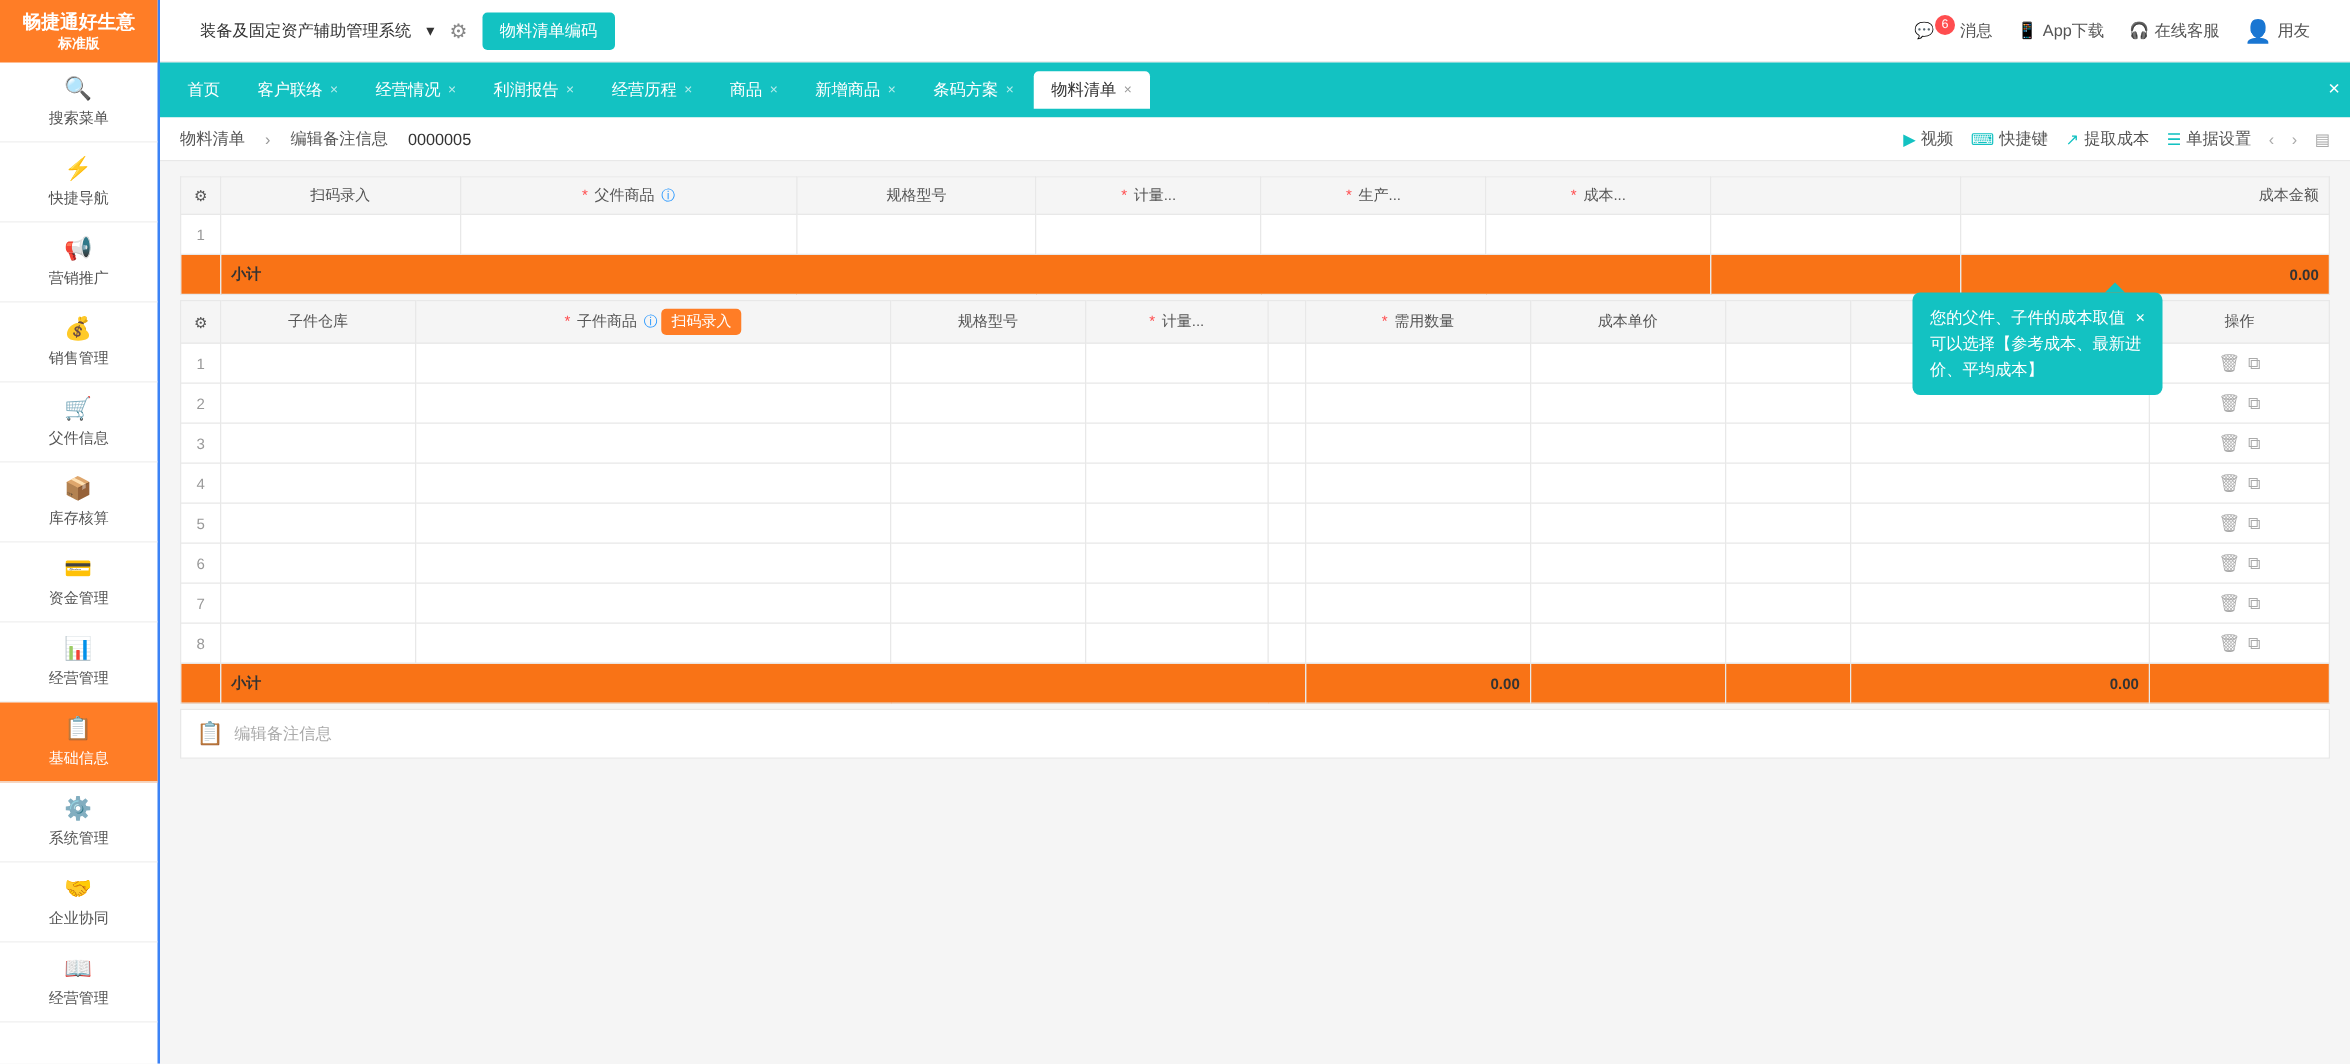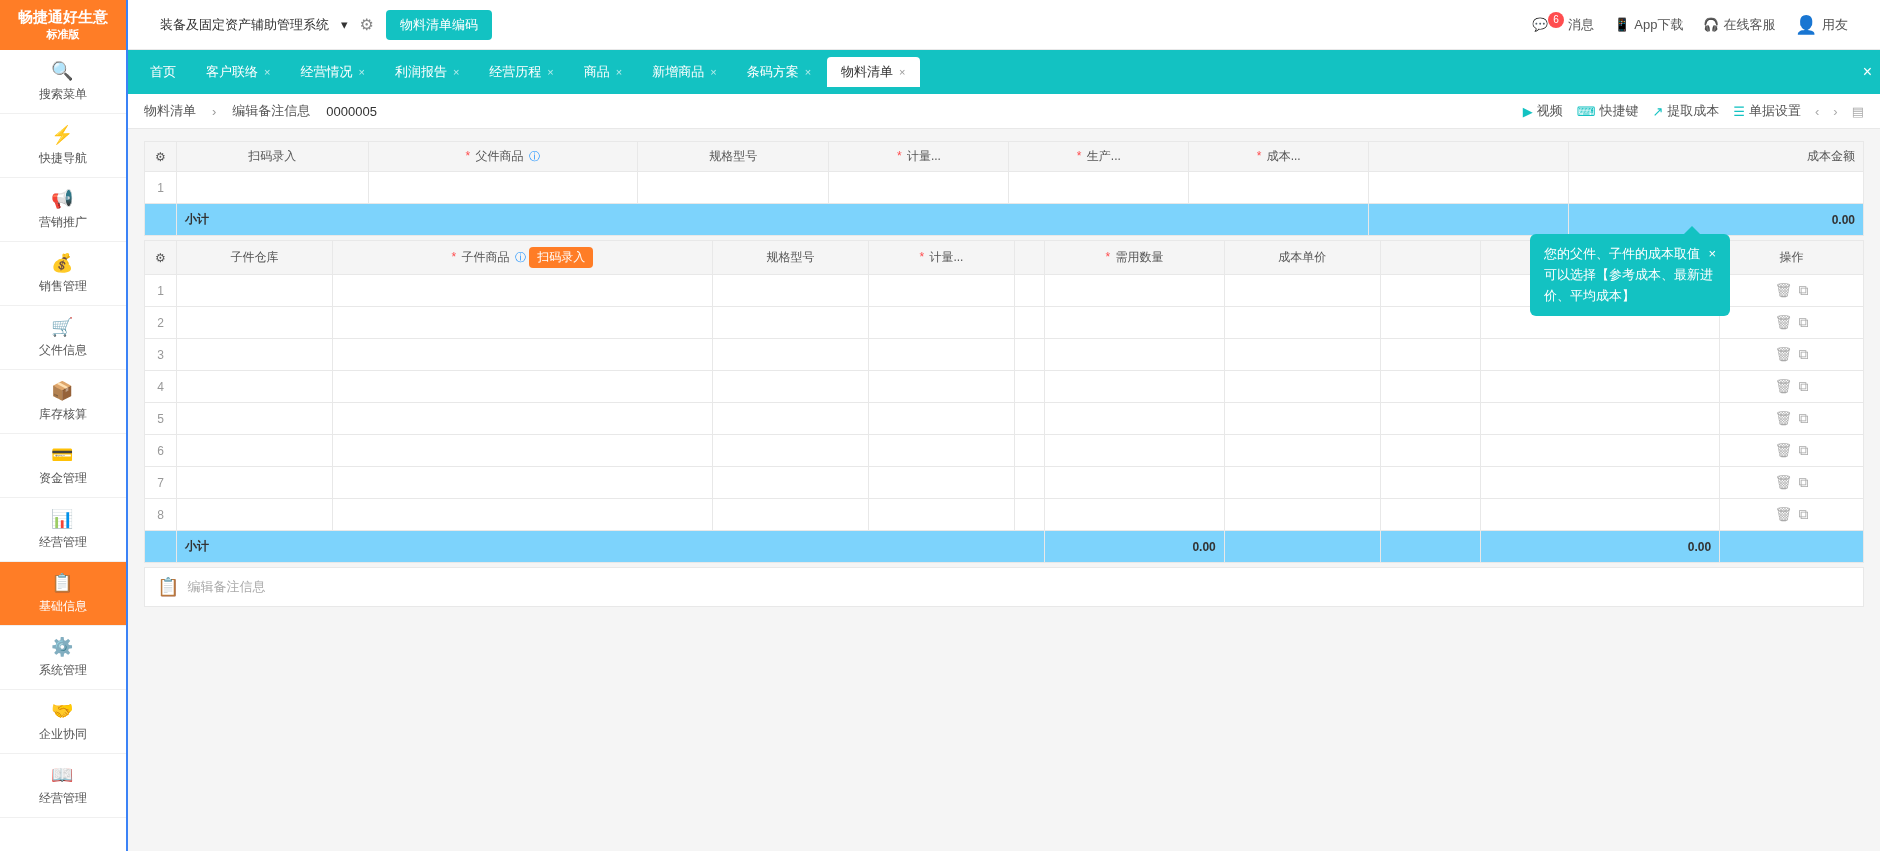--- a/index.html
+++ b/index.html
@@ -175,21 +175,21 @@
       white-space: nowrap;
     }
     .data-table td {
       border: 1px solid #e8e8e8;
       padding: 4px 8px;
       color: #333;
       height: 32px;
     }
     .data-table .th-settings { width: 32px; }
     .data-table .subtotal-row td {
-      background: #7dd3fc;
+      background: #f97316;
       font-weight: bold;
       color: #333;
     }
     .data-table .row-num { color: #999; text-align: center; width: 32px; }
     .required-star { color: #ff4d4f; margin-right: 2px; }
     .info-icon { color: #1890ff; margin-left: 2px; font-size: 11px; cursor: pointer; }
 
     
     .scan-btn {
       background: #ff7d26;

